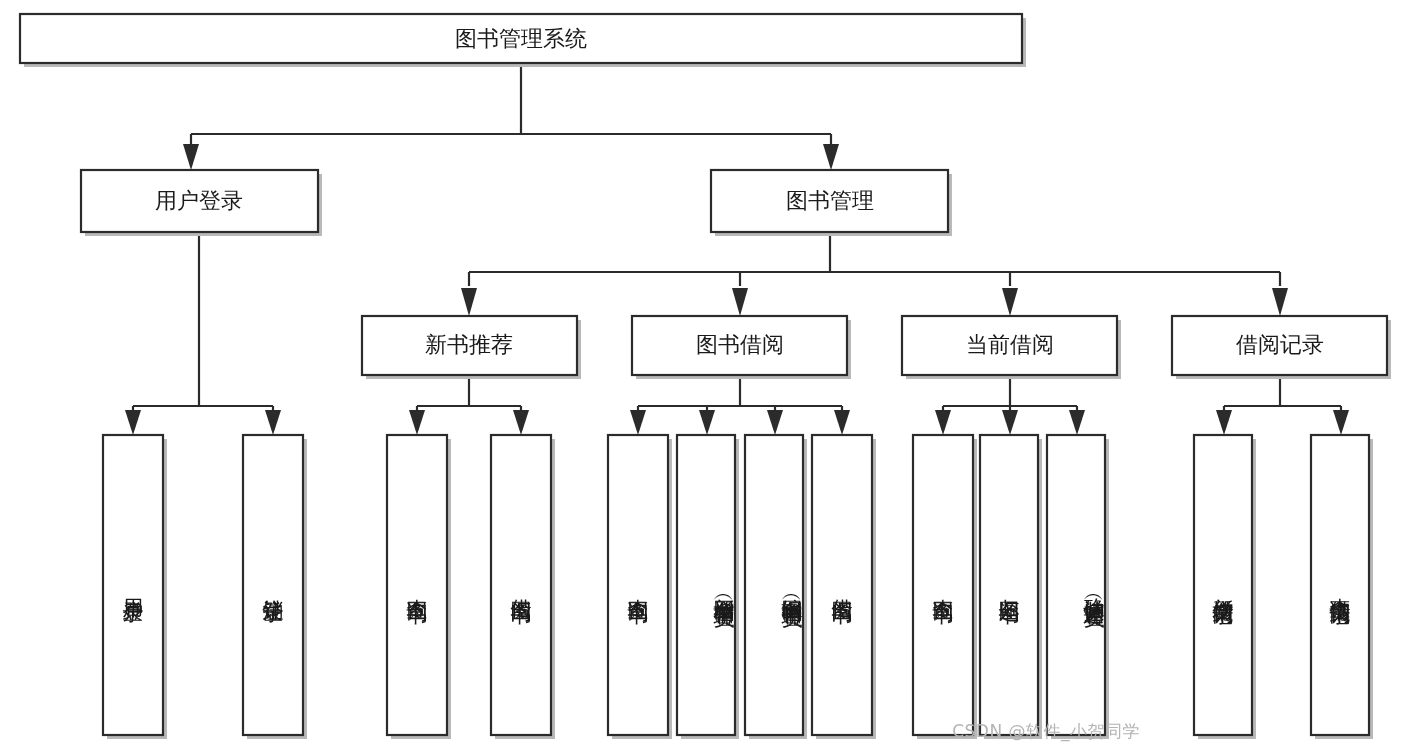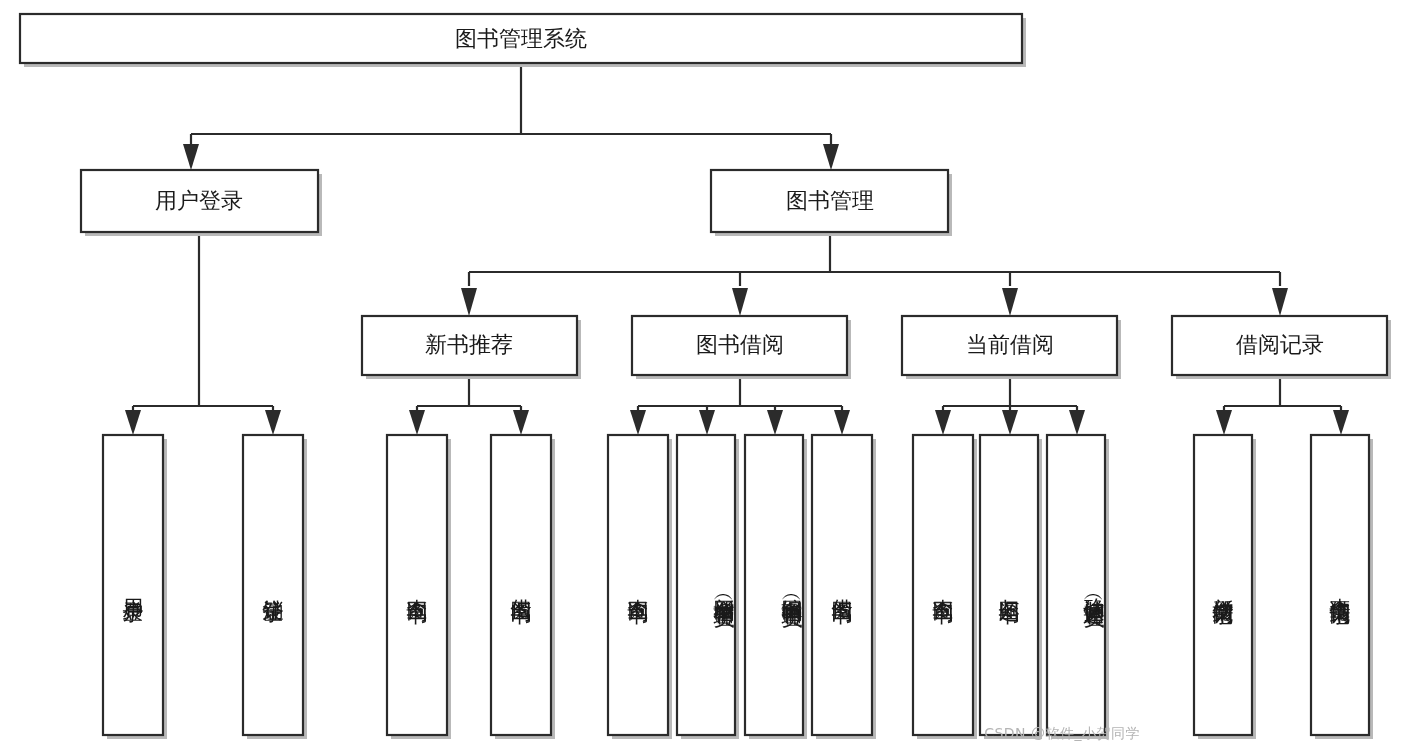--- a/index.html
+++ b/index.html
@@ -66,21 +66,21 @@
     color: #1a1a1a;
     letter-spacing: 1.5px;
     white-space: nowrap;
     pointer-events: none;
   }
   #watermark {
     position: absolute;
     right: 12px;
     bottom: 4px;
     font-family: "DejaVu Sans", "Liberation Sans", sans-serif;
-    font-size: 14px;
+    font-size: 17px;
     color: #b4b4b4;
     letter-spacing: 0.5px;
     white-space: nowrap;
   }
 </style>
 </head>
 <body>
 
 <div id="diagram-root">
 

